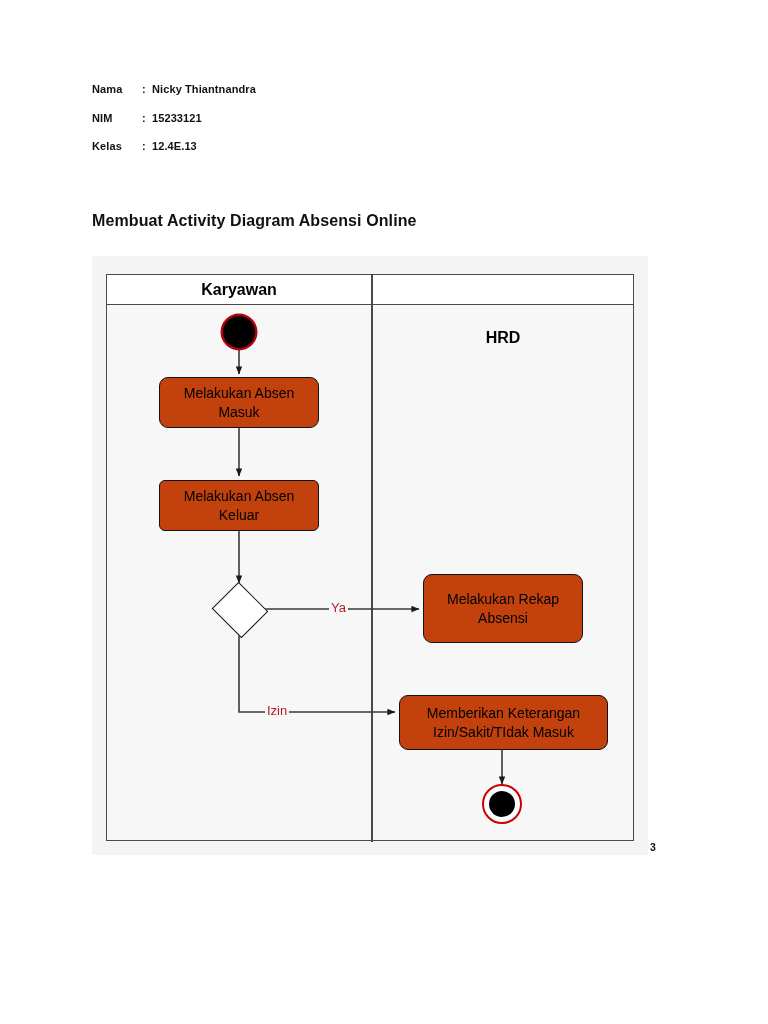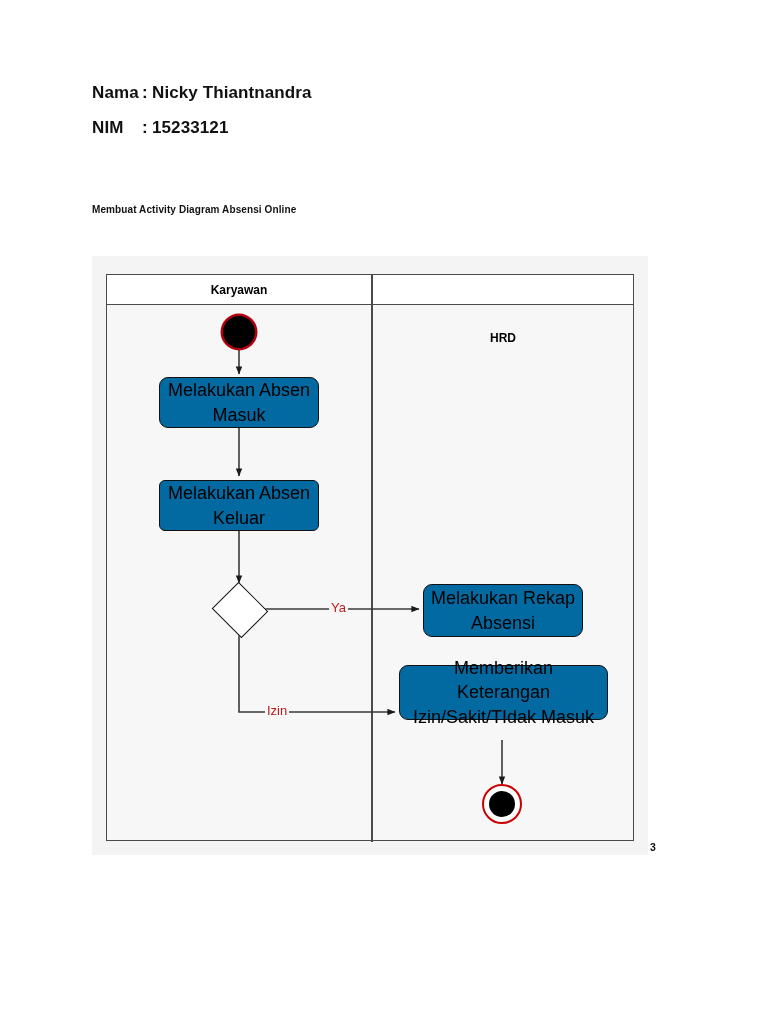--- a/index.html
+++ b/index.html
@@ -17,41 +17,41 @@
   }
 
   
   .doc-header {
     position: absolute;
     left: 92px;
     top: 84px;
     width: 520px;
   }
   .meta-line {
-    font-size: 17px;
+    font-size: 11px;
     font-weight: bold;
     letter-spacing: 0.1px;
     line-height: 1;
     margin-bottom: 17.5px;
     white-space: pre;
     color: #111;
   }
   .meta-label {
     display: inline-block;
     width: 50px;
   }
   .meta-sep {
     display: inline-block;
     width: 10px;
   }
   .doc-title {
     position: absolute;
     left: 92px;
-    top: 204px;
-    font-size: 10px;
+    top: 212px;
+    font-size: 16px;
     font-weight: bold;
     letter-spacing: 0.1px;
     color: #111;
     white-space: nowrap;
   }
 
   
   .diagram-canvas {
     position: absolute;
     left: 92px;
@@ -79,21 +79,21 @@
     background: #ffffff;
     border-bottom: 1.5px solid #4a4a4a;
     box-sizing: border-box;
   }
   .lane-header {
     position: absolute;
     top: 0;
     height: 30px;
     line-height: 30px;
     text-align: center;
-    font-size: 12px;
+    font-size: 16px;
     font-weight: bold;
     color: #000;
   }
   .lane-header.left  { left: 0;     width: 264px; }
   .lane-header.right { left: 264px; width: 264px; margin-top: 48px; }
   .lane-divider {
     position: absolute;
     left: 264px;
     top: 0;
     width: 1.5px;
@@ -110,26 +110,26 @@
     height: 599px;
     pointer-events: none;
   }
 
   
   .activity-node {
     position: absolute;
     box-sizing: border-box;
     border: 1.6px solid #111;
     border-radius: 9px;
-    background: #0369a1;
+    background: #c2410c;
     display: flex;
     align-items: center;
     justify-content: center;
     text-align: center;
-    font-size: 18px;
+    font-size: 14px;
     line-height: 1.35;
     color: #000;
     padding: 2px 6px;
   }
 
   .start-node {
     position: absolute;
     width: 32px;
     height: 32px;
     border-radius: 50%;
@@ -182,20 +182,21 @@
     font-weight: bold;
     color: #111;
   }
 </style>
 </head>
 <body>
 
 <div class="doc-header">
   <div class="meta-line"><span class="meta-label">Nama</span><span class="meta-sep">:</span><span>Nicky Thiantnandra</span></div>
   <div class="meta-line"><span class="meta-label">NIM</span><span class="meta-sep">:</span><span>15233121</span></div>
+  <div class="meta-line"><span class="meta-label">Kelas</span><span class="meta-sep">:</span><span>12.4E.13</span></div>
 </div>
 
 <div class="doc-title">Membuat Activity Diagram Absensi Online</div>
 
 <div class="diagram-canvas">
 
   <div class="swimlane-frame">
     <div class="lane-header-row">
       <div class="lane-header left">Karyawan</div>
       <div class="lane-header right">HRD</div>
@@ -230,23 +231,23 @@
   <div class="activity-node" style="left:67px; top:121px; width:160px; height:51px;">Melakukan Absen Masuk</div>
 
   <div class="activity-node" style="left:67px; top:224px; width:160px; height:51px;border-radius:6px;">Melakukan Absen Keluar</div>
 
   <div class="decision-node" style="left:127px; top:335px;"></div>
 
   <div class="edge-label" style="left:237px; top:344px;">Ya</div>
 
   <div class="edge-label" style="left:173px; top:447px;">Izin</div>
 
-  <div class="activity-node" style="left:331px; top:328px; width:160px; height:53px;">Melakukan Rekap Absensi</div>
-
-  <div class="activity-node" style="left:307px; top:409px; width:209px; height:55px;">Memberikan Keterangan Izin/Sakit/TIdak Masuk</div>
+  <div class="activity-node" style="left:331px; top:318px; width:160px; height:69px;">Melakukan Rekap Absensi</div>
+
+  <div class="activity-node" style="left:307px; top:439px; width:209px; height:55px;">Memberikan Keterangan Izin/Sakit/TIdak Masuk</div>
 
   <div class="end-node" style="left:390px; top:528px;">
     <div class="end-node-core"></div>
   </div>
 
 </div>
 
 <div class="page-number">3</div>
 
 </body></html>

